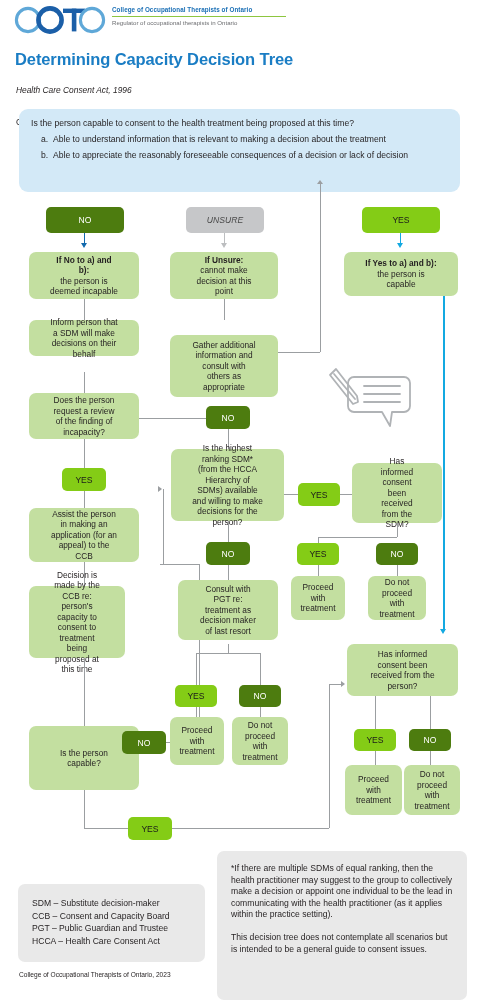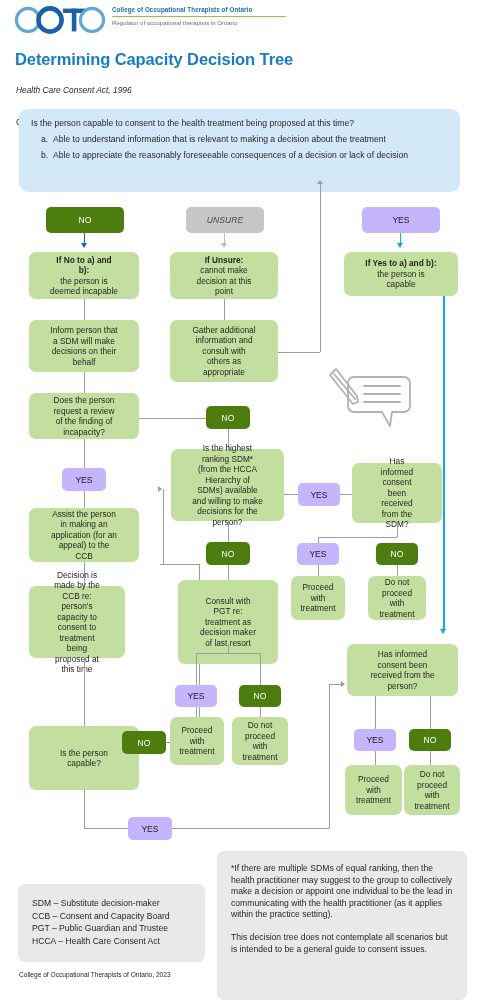--- a/index.html
+++ b/index.html
@@ -141,21 +141,21 @@
     align-items: center;
     justify-content: center;
     font-size: 8.6px;
     text-align: center;
   }
   .pill-no {
     background: #4d7c0f;
     color: #ffffff;
   }
   .pill-yes {
-    background: #c4b5fd;
+    background: #84cc16;
     color: #1b1b1b;
   }
   .pill-unsure {
     background: #c6c7c9;
     color: #4a4a4a;
     font-style: italic;
   }
 
   
   .ln {
@@ -308,21 +308,21 @@
   </div>
 
   <div class="node green" style="left:344px; top:252px; width:114px; height:44px;">
     <div>
       <span class="bold">If Yes to a) and b):</span>
       <span>the person is capable</span>
     </div>
   </div>
 
   <div class="ln ln-v" style="left:84px; top:299px; height:21px;"></div>
-  <div class="node green" style="left:29px; top:320px; width:110px; height:52px;">
+  <div class="node green" style="left:29px; top:320px; width:110px; height:36px;">
     <div>Inform person that a SDM will make decisions on their behalf</div>
   </div>
 
   <div class="ln ln-v" style="left:84px; top:372px; height:21px;"></div>
   <div class="node green" style="left:29px; top:393px; width:110px; height:46px;">
     <div>Does the person request a review of the finding of incapacity?</div>
   </div>
 
   <div class="ln ln-h" style="left:139px; top:418px; width:67px;"></div>
   <div class="pill pill-no" style="left:206px; top:406px; width:44px; height:23px;">
@@ -364,21 +364,21 @@
   <div class="ln ln-h" style="left:84px; top:828px; width:44px;"></div>
   <div class="pill pill-yes" style="left:128px; top:817px; width:44px; height:23px;">
     <span>YES</span>
   </div>
   <div class="ln ln-h" style="left:172px; top:828px; width:157px;"></div>
   <div class="ln ln-v" style="left:329px; top:684px; height:144px;"></div>
   <div class="ln ln-h" style="left:329px; top:684px; width:14px;"></div>
   <div class="arrow arr-right-gray" style="left:341px; top:681px;"></div>
 
   <div class="ln ln-v" style="left:224px; top:299px; height:21px;"></div>
-  <div class="node green" style="left:170px; top:320px; width:108px; height:62px;">
+  <div class="node green" style="left:170px; top:335px; width:108px; height:62px;">
     <div>Gather additional information and consult with others as appropriate</div>
   </div>
 
   <div class="ln ln-h" style="left:278px; top:352px; width:42px;"></div>
   <div class="ln ln-v" style="left:320px; top:184px; height:168px;"></div>
   <div class="arrow arr-up-gray" style="left:317px; top:180px;"></div>
 
   <div class="ln ln-v" style="left:228px; top:429px; height:20px;"></div>
   <div class="node green" style="left:171px; top:449px; width:113px; height:72px;">
     <div>Is the highest ranking SDM* (from the HCCA Hierarchy of SDMs) available and willing to make decisions for the person?</div>
@@ -412,21 +412,21 @@
   <div class="node green" style="left:368px; top:576px; width:58px; height:44px;">
     <div>Do not proceed with treatment</div>
   </div>
 
   <div class="ln ln-v" style="left:228px; top:521px; height:21px;"></div>
   <div class="pill pill-no" style="left:206px; top:542px; width:44px; height:23px;">
     <span>NO</span>
   </div>
   <div class="ln ln-v" style="left:228px; top:565px; height:15px;"></div>
 
-  <div class="node green" style="left:178px; top:580px; width:100px; height:84px;">
+  <div class="node green" style="left:178px; top:580px; width:100px; height:60px;">
     <div>Consult with PGT re: treatment as decision maker of last resort</div>
   </div>
 
   <div class="ln ln-v" style="left:228px; top:644px; height:9px;"></div>
   <div class="ln ln-h" style="left:196px; top:653px; width:64px;"></div>
   <div class="ln ln-v" style="left:196px; top:653px; height:32px;"></div>
   <div class="ln ln-v" style="left:260px; top:653px; height:32px;"></div>
 
   <div class="pill pill-yes" style="left:175px; top:685px; width:42px; height:22px;">
     <span>YES</span>

